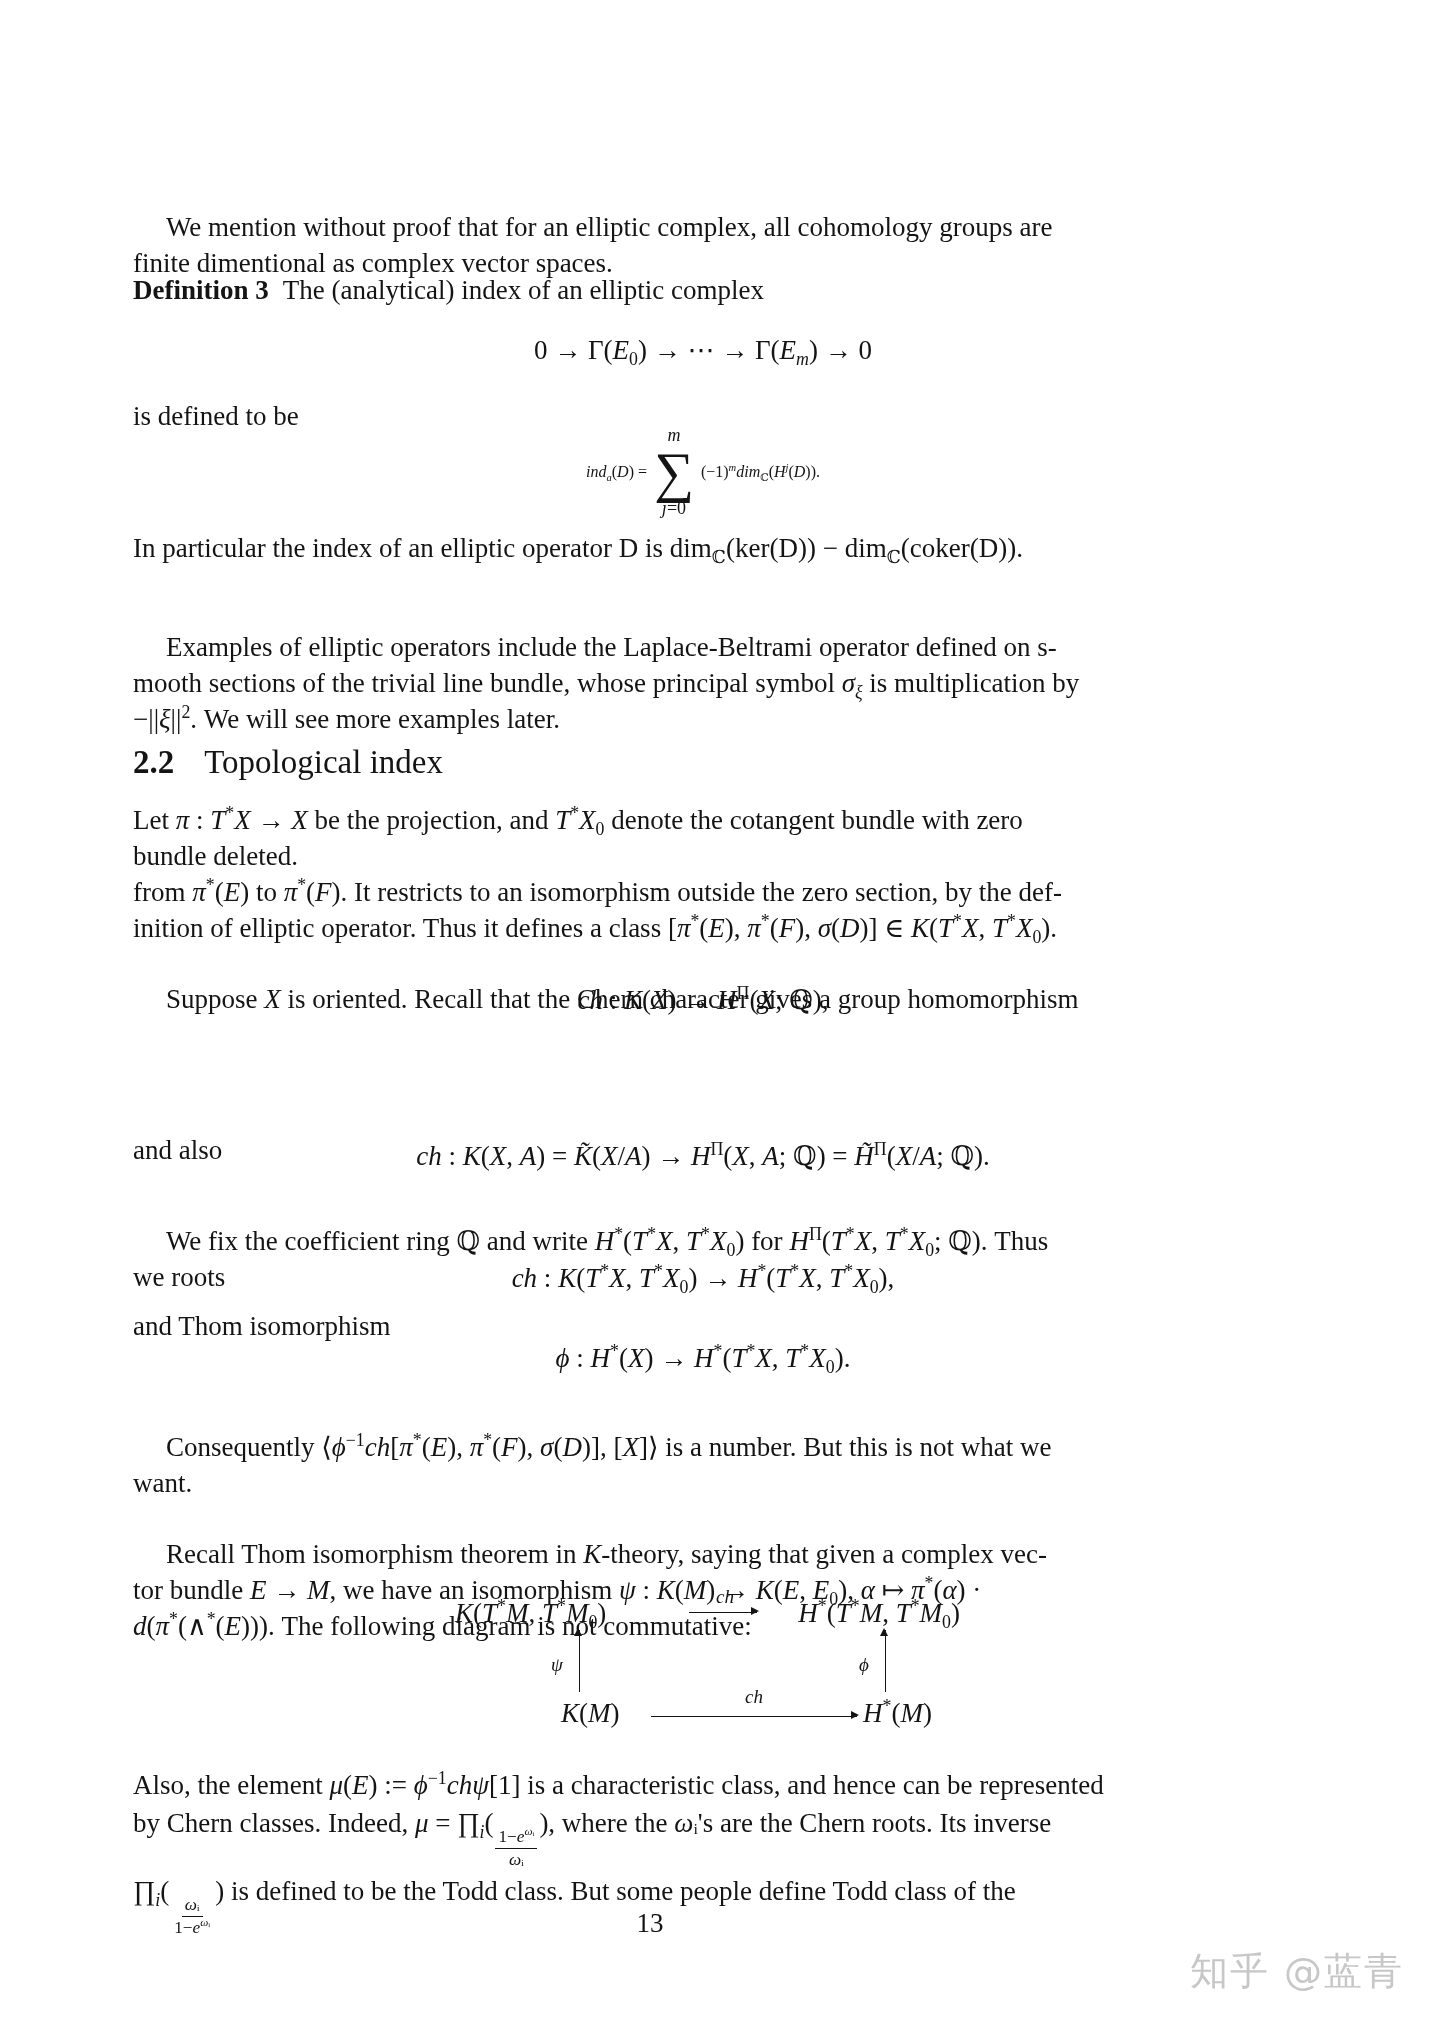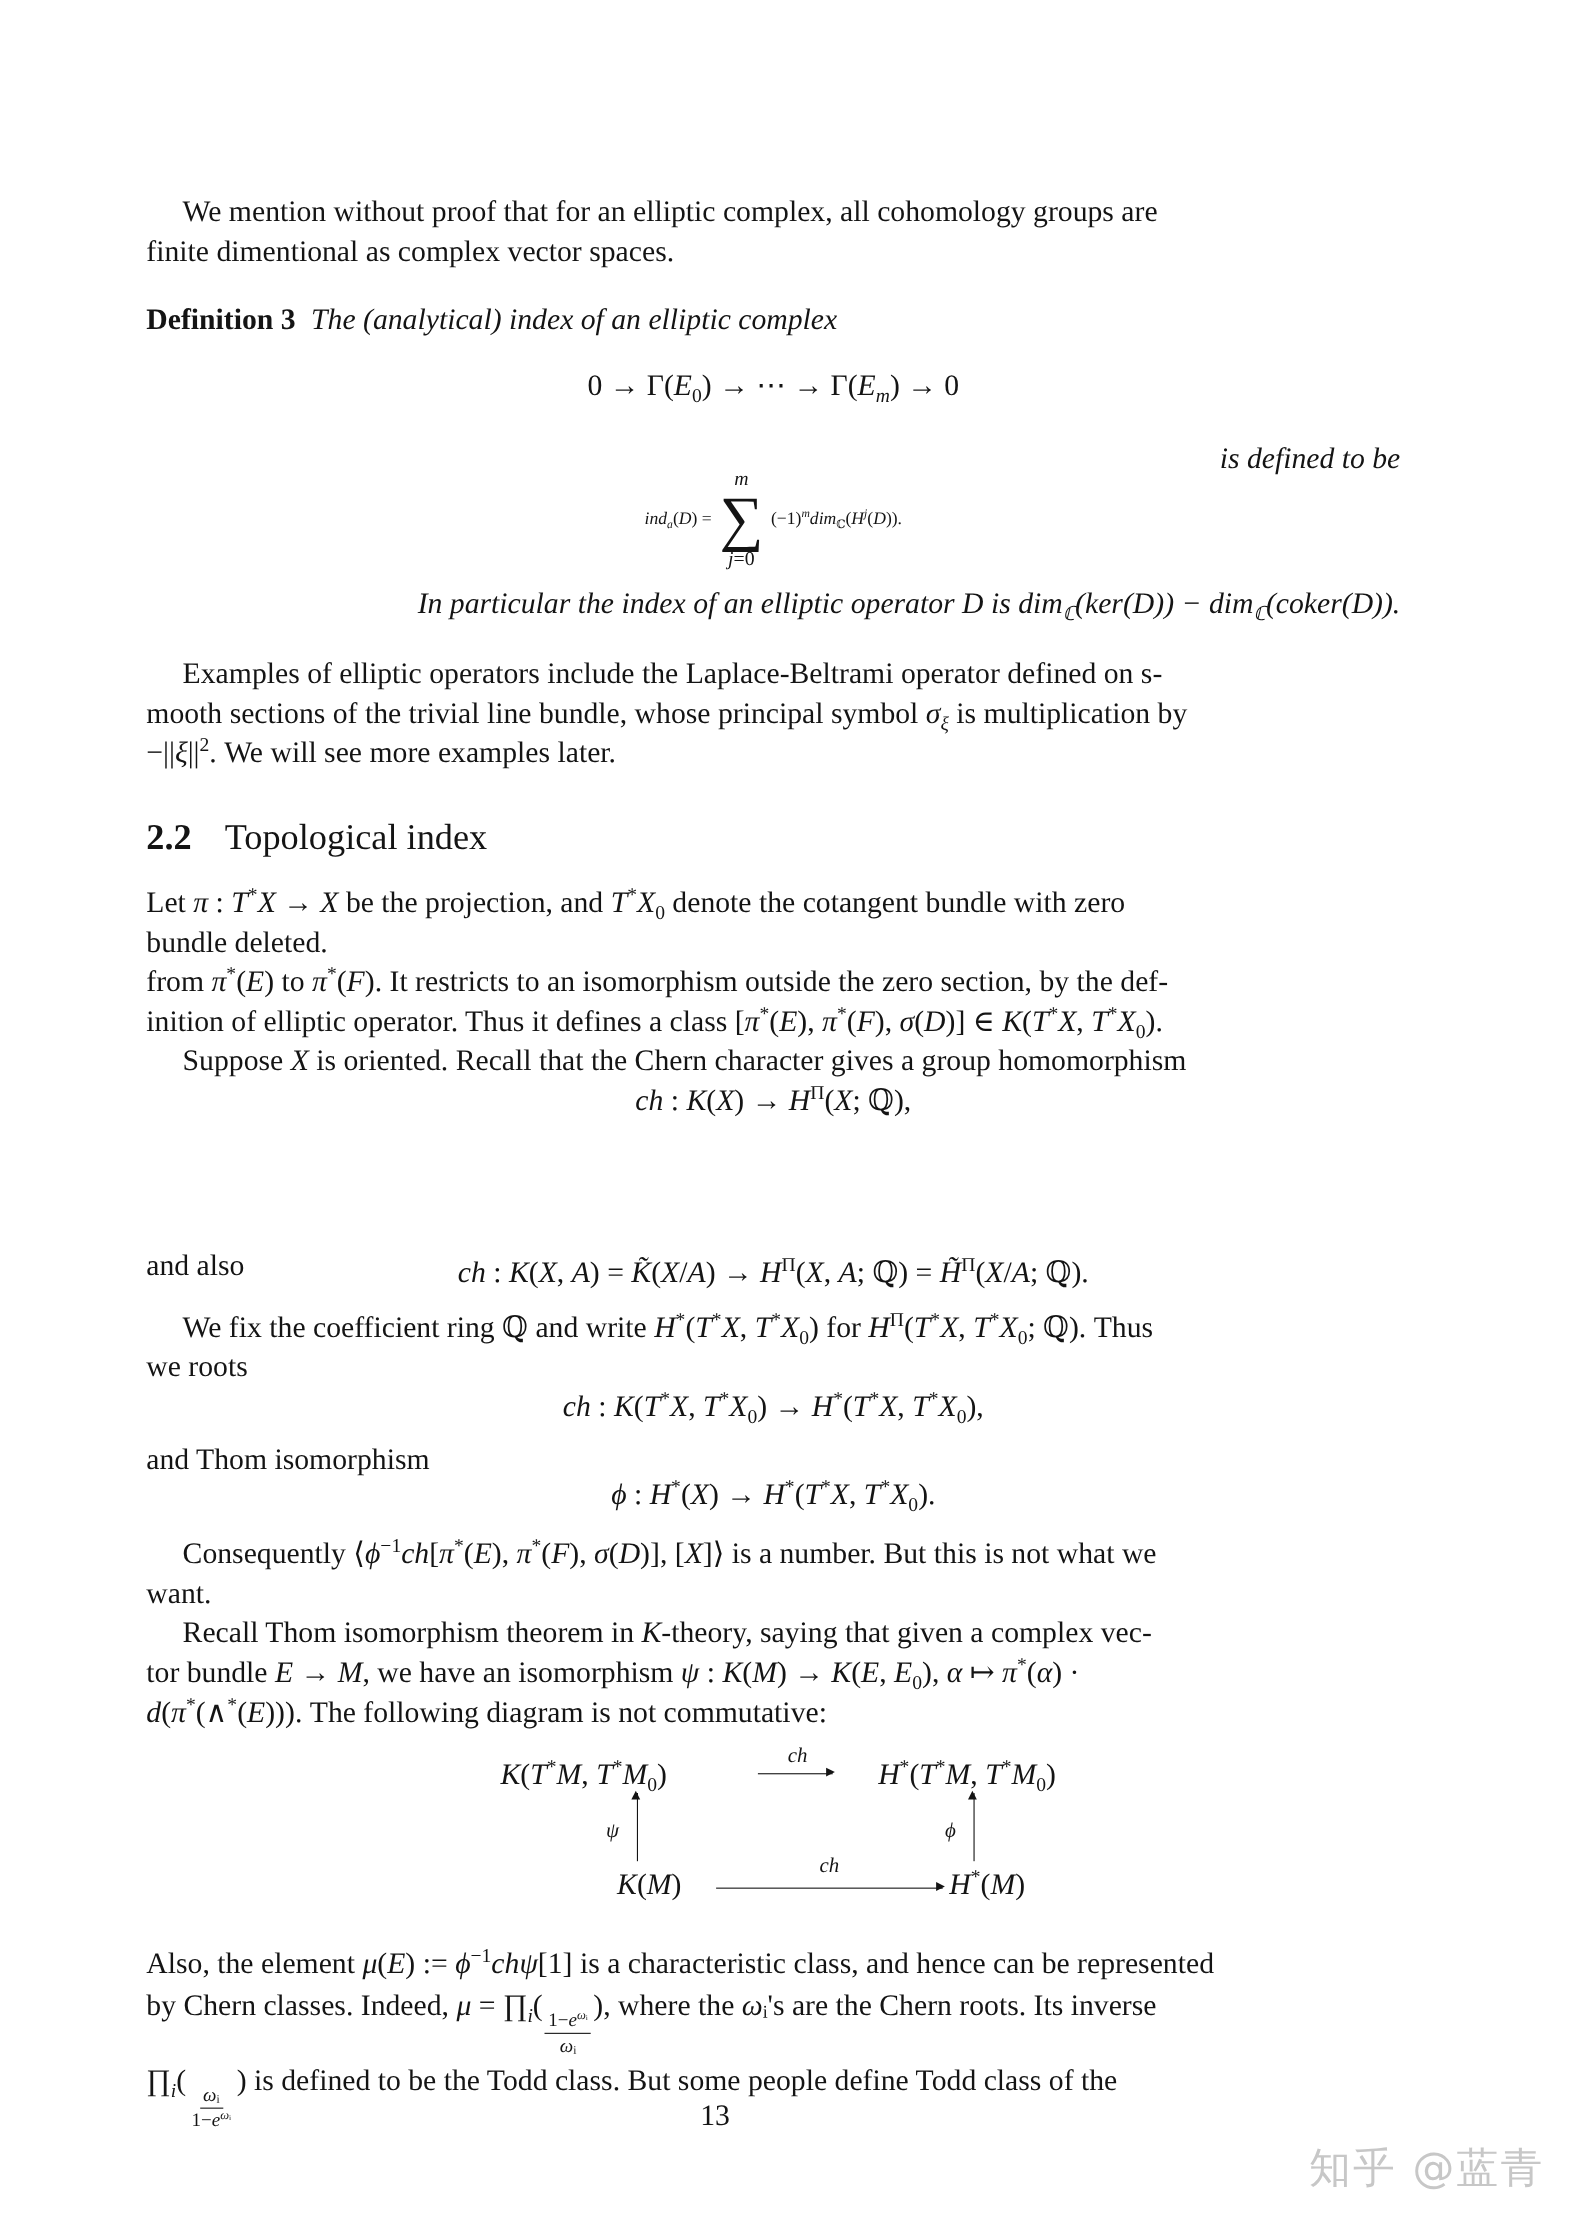--- a/index.html
+++ b/index.html
@@ -3,22 +3,22 @@
 <meta charset="utf-8">
 <style>
   html,body{margin:0;padding:0;}
   body{
     width:1440px;height:2036px;position:relative;background:#ffffff;
     font-family:"Liberation Serif","DejaVu Serif",serif;color:#141414;
     overflow:hidden;
   }
   .abs{position:absolute;left:133px;width:1140px;}
   .line{line-height:36px;font-size:27px;white-space:nowrap;}
-  .ind{padding-left:33px;}
-  .it{font-style:italic;text-align:right;}
+  .ind{padding-left:33px;margin-top:35px;}
+  .it{}
   .disp{text-align:center;font-size:27px;line-height:36px;white-space:nowrap;}
   sup{font-size:66%;vertical-align:super;line-height:0;}
   sub{font-size:66%;vertical-align:sub;line-height:0;}
   .deflabel{font-weight:bold;margin-right:14px;}
   .secnum{font-weight:bold;margin-right:30px;}
   .sectitle{font-weight:normal;}
   .heading{font-size:33px;line-height:40px;white-space:nowrap;}
   .sumrow{display:flex;justify-content:center;align-items:center;gap:4px;}
   .bigop{display:inline-flex;flex-direction:column;align-items:center;line-height:1;margin:0 3px;}
   .opsym{font-size:56px;line-height:.95;font-style:normal;}

